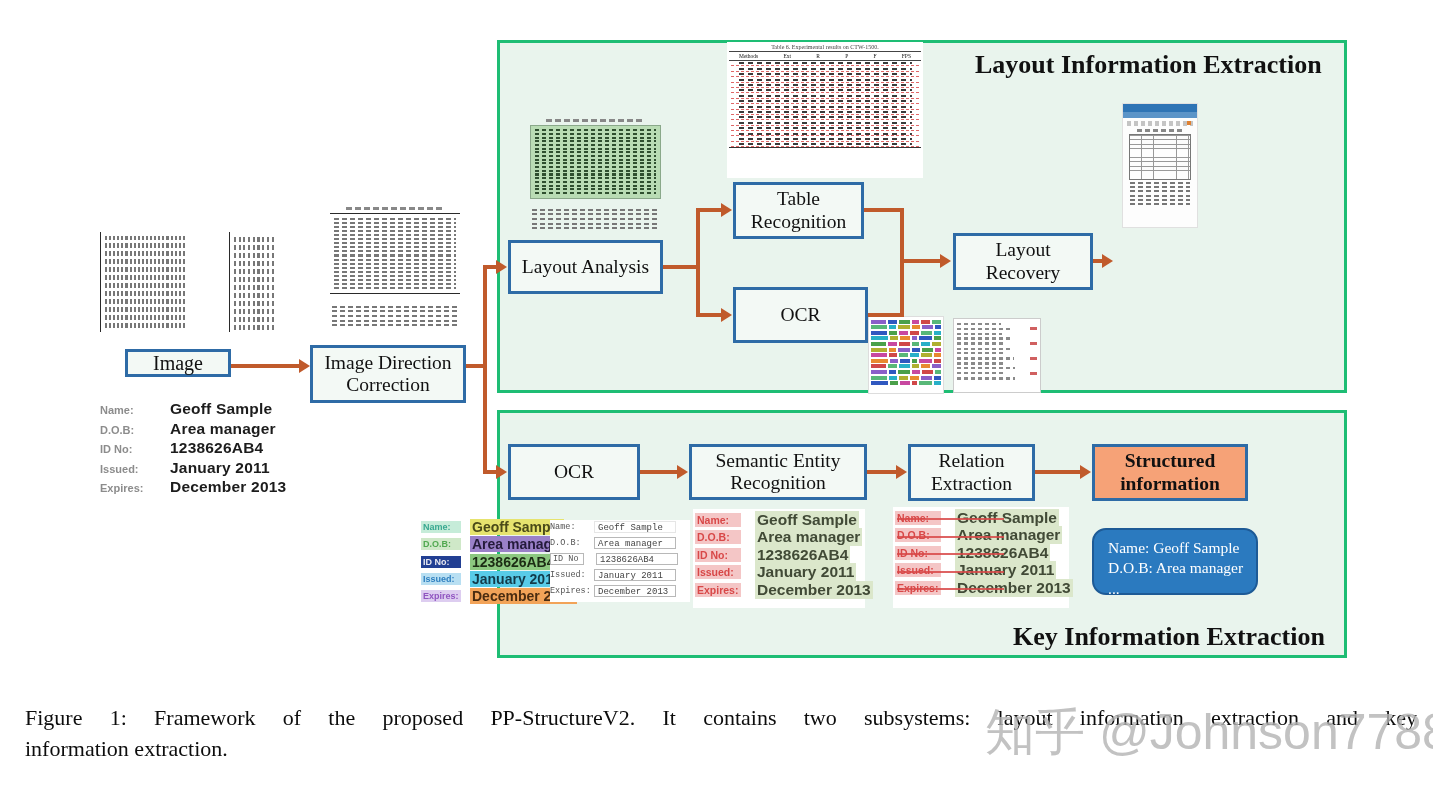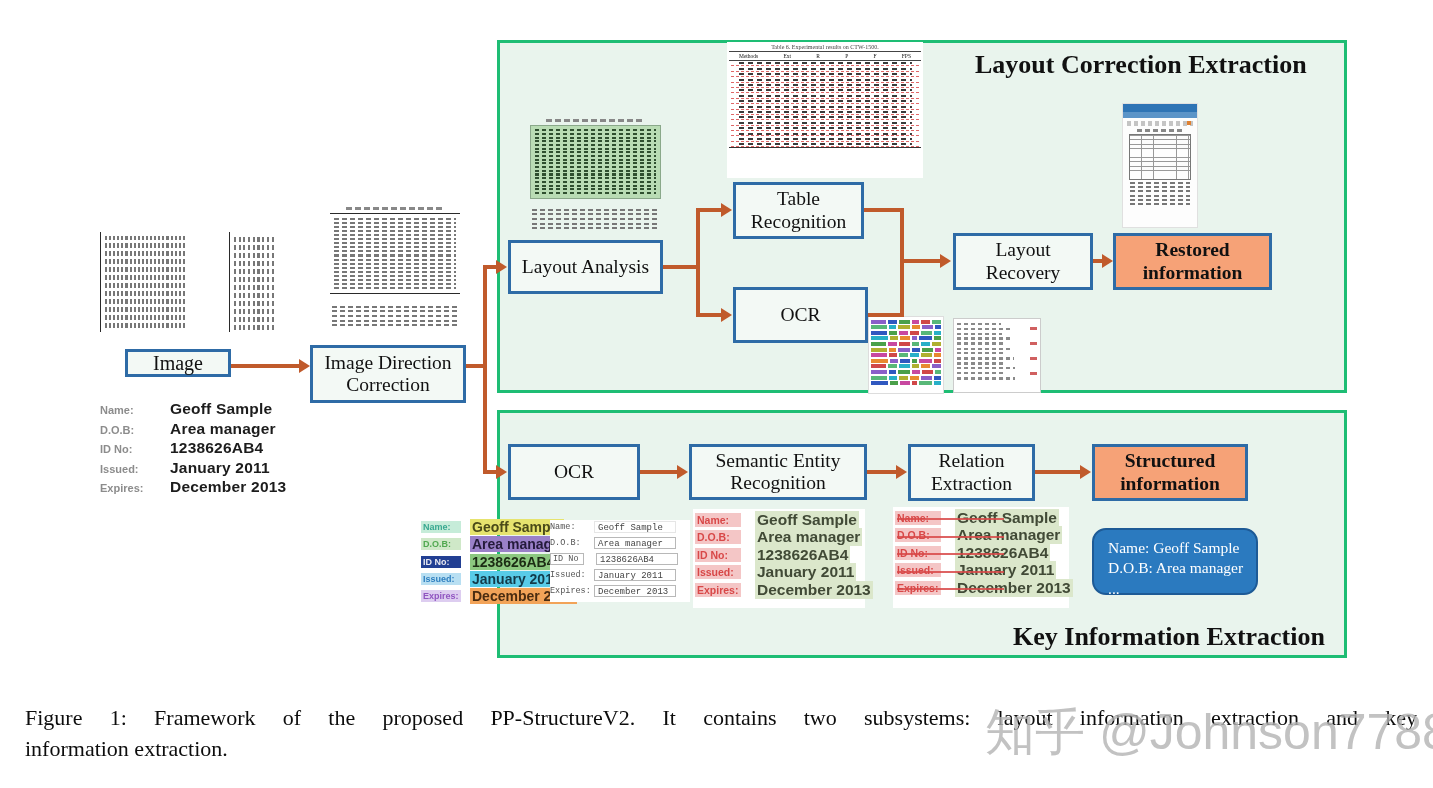--- a/index.html
+++ b/index.html
@@ -138,21 +138,21 @@
   .watermark{position:absolute;left:985px;top:699px;z-index:5;font-size:50px;color:#b3b3b3;
              opacity:.8;font-family:"Liberation Sans",sans-serif;white-space:nowrap;}
 </style>
 </head>
 <body>
 
 <div class="canvas">
 
   <div class="panel p-top"></div>
   <div class="panel p-bot"></div>
-  <div class="ptitle pt-top" style="right:auto;left:975px;top:50px;">Layout Correction Extraction</div>
+  <div class="ptitle pt-top" style="right:auto;left:975px;top:50px;">Layout Information Extraction</div>
   <div class="ptitle" style="left:1013px;top:622px;">Key Information Extraction</div>
 
   <div class="mini rot-outer">
     <div class="rot-in">
       <div class="tbl">
           <div class="srow"></div>
           <div class="srow"></div>
           <div class="srow"></div>
           <div class="srow"></div>
           <div class="srow"></div>
@@ -434,21 +434,20 @@
         <span class="psm" style="width: 73%;"></span>
       </div>
     </div>
 
   <div class="node n-image">Image</div>
   <div class="node n-idc">Image Direction Correction</div>
   <div class="node n-tr">Table Recognition</div>
   <div class="node n-la">Layout Analysis</div>
   <div class="node n-ocrt">OCR</div>
   <div class="node n-lr">Layout Recovery</div>
-  <div class="node orange n-ri">Restored information</div>
   <div class="node n-ocrb">OCR</div>
   <div class="node n-ser">Semantic Entity Recognition</div>
   <div class="node n-re">Relation Extraction</div>
   <div class="node orange n-si">Structured information</div>
 
   <div class="seg" style="left:230px;top:364px;width:70px;height:4px;"></div>
   <div class="ah" style="left:299px;top:359px;"></div>
 
   <div class="seg" style="left:465px;top:364px;width:22px;height:4px;"></div>
   <div class="seg" style="left:483px;top:265px;width:4px;height:209px;"></div>

